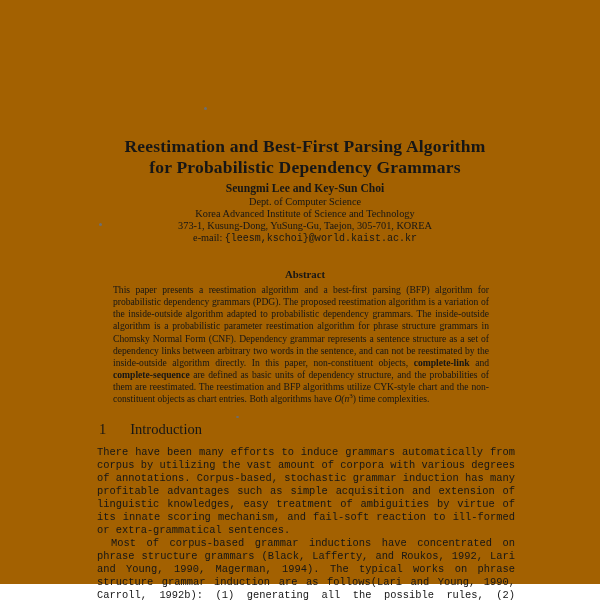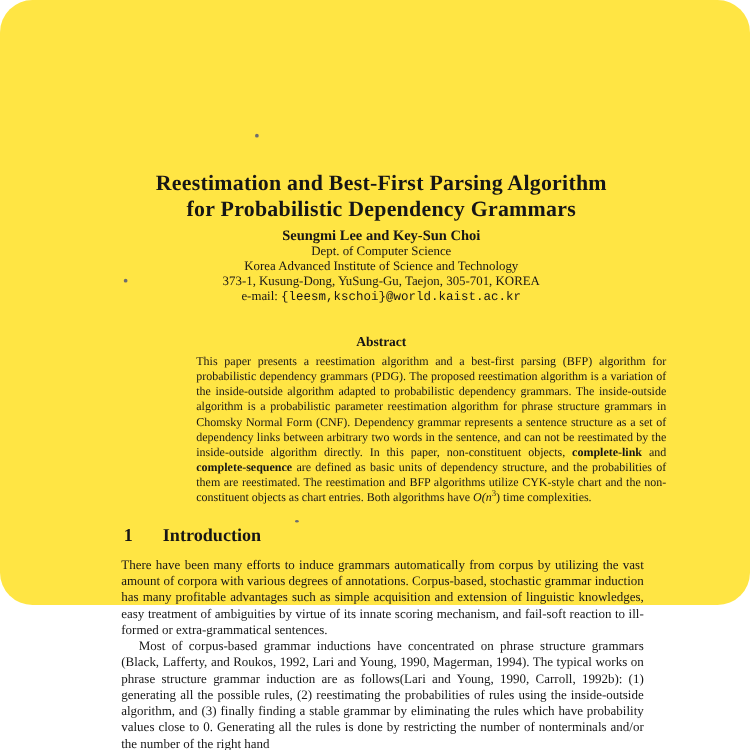--- a/index.html
+++ b/index.html
@@ -7,26 +7,25 @@
     padding: 0;
     width: 600px;
     height: 600px;
     background: #ffffff;
     overflow: hidden;
   }
   .page {
     position: absolute;
     inset: 0;
     width: 600px;
-    height: 484px;
-    background: #fde047;
+    height: 584px;
+    background: #a16207;
     color: #1b1b1b;
     font-family: "Liberation Serif", "DejaVu Serif", serif;
     filter: blur(0.3px) contrast(1.05);
-    border-radius: 26px;
   }
   .title-block {
     position: absolute;
     top: 136px;
     left: 5px;
     width: 600px;
     text-align: center;
     font-weight: bold;
     font-size: 17.5px;
     line-height: 20.5px;
@@ -64,43 +63,42 @@
     font-size: 10.8px;
   }
   .abstract-body {
     position: absolute;
     top: 284px;
     left: 113px;
     width: 376px;
     font-size: 9.6px;
     line-height: 12.15px;
     text-align: justify;
-    margin-left: 44px;
   }
   .abstract-body b { font-weight: bold; }
   .abstract-body sup { font-size: 7px; line-height: 0; }
   .section-heading {
     position: absolute;
     top: 421px;
     left: 99px;
-    font-weight: bold;
+    font-weight: normal;
     font-size: 14.5px;
   }
   .section-number { display: inline-block; }
   .section-title { display: inline-block; margin-left: 24px; }
   .body-text {
     position: absolute;
     top: 446px;
     left: 97px;
     width: 418px;
     font-size: 10.4px;
     line-height: 13px;
     text-align: justify;
   }
-  .body-text p { margin: 0; padding: 0; }
+  .body-text p { margin: 0; padding: 0; font-family: Liberation Mono, monospace; }
   .body-text p.indent { text-indent: 14px; }
   .speck {
     position: absolute;
     background: #6f6f6f;
     border-radius: 50%;
   }
   .speck-1 { left: 204px; top: 107px; width: 3px; height: 3px; }
   .speck-2 { left: 99px;  top: 223px; width: 3px; height: 3px; }
   .speck-3 { left: 236px; top: 416px; width: 3px; height: 2px; }
 </style>

